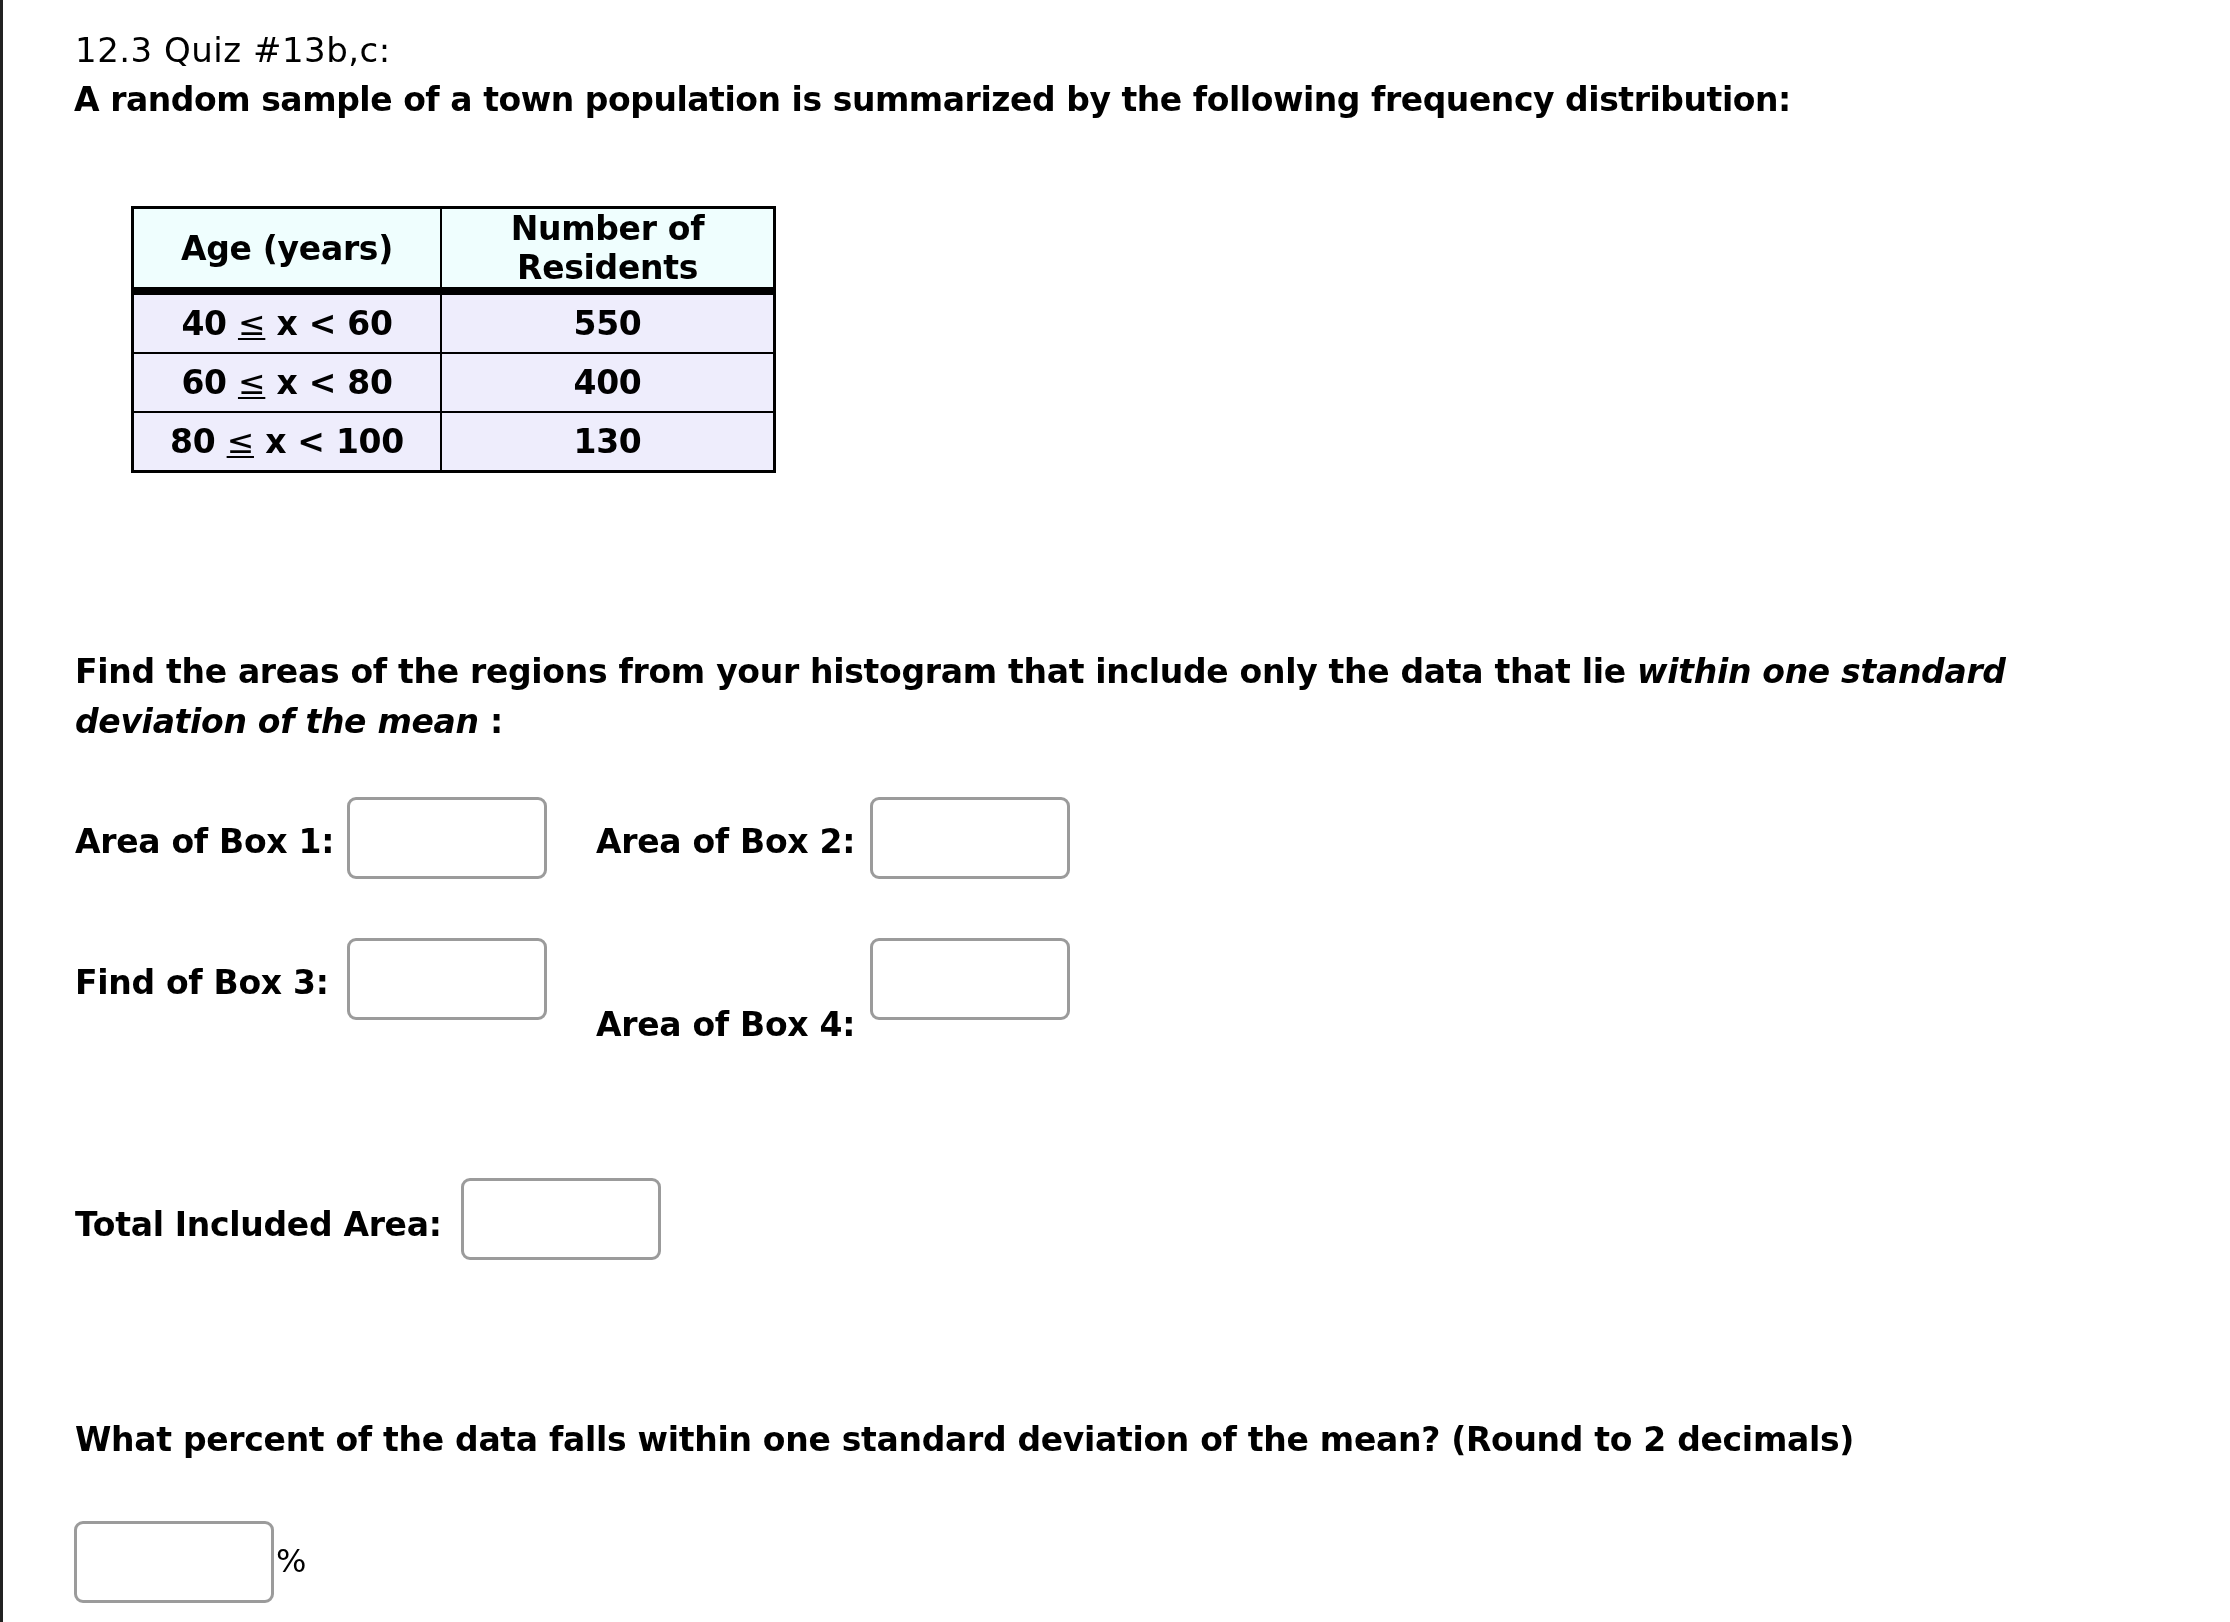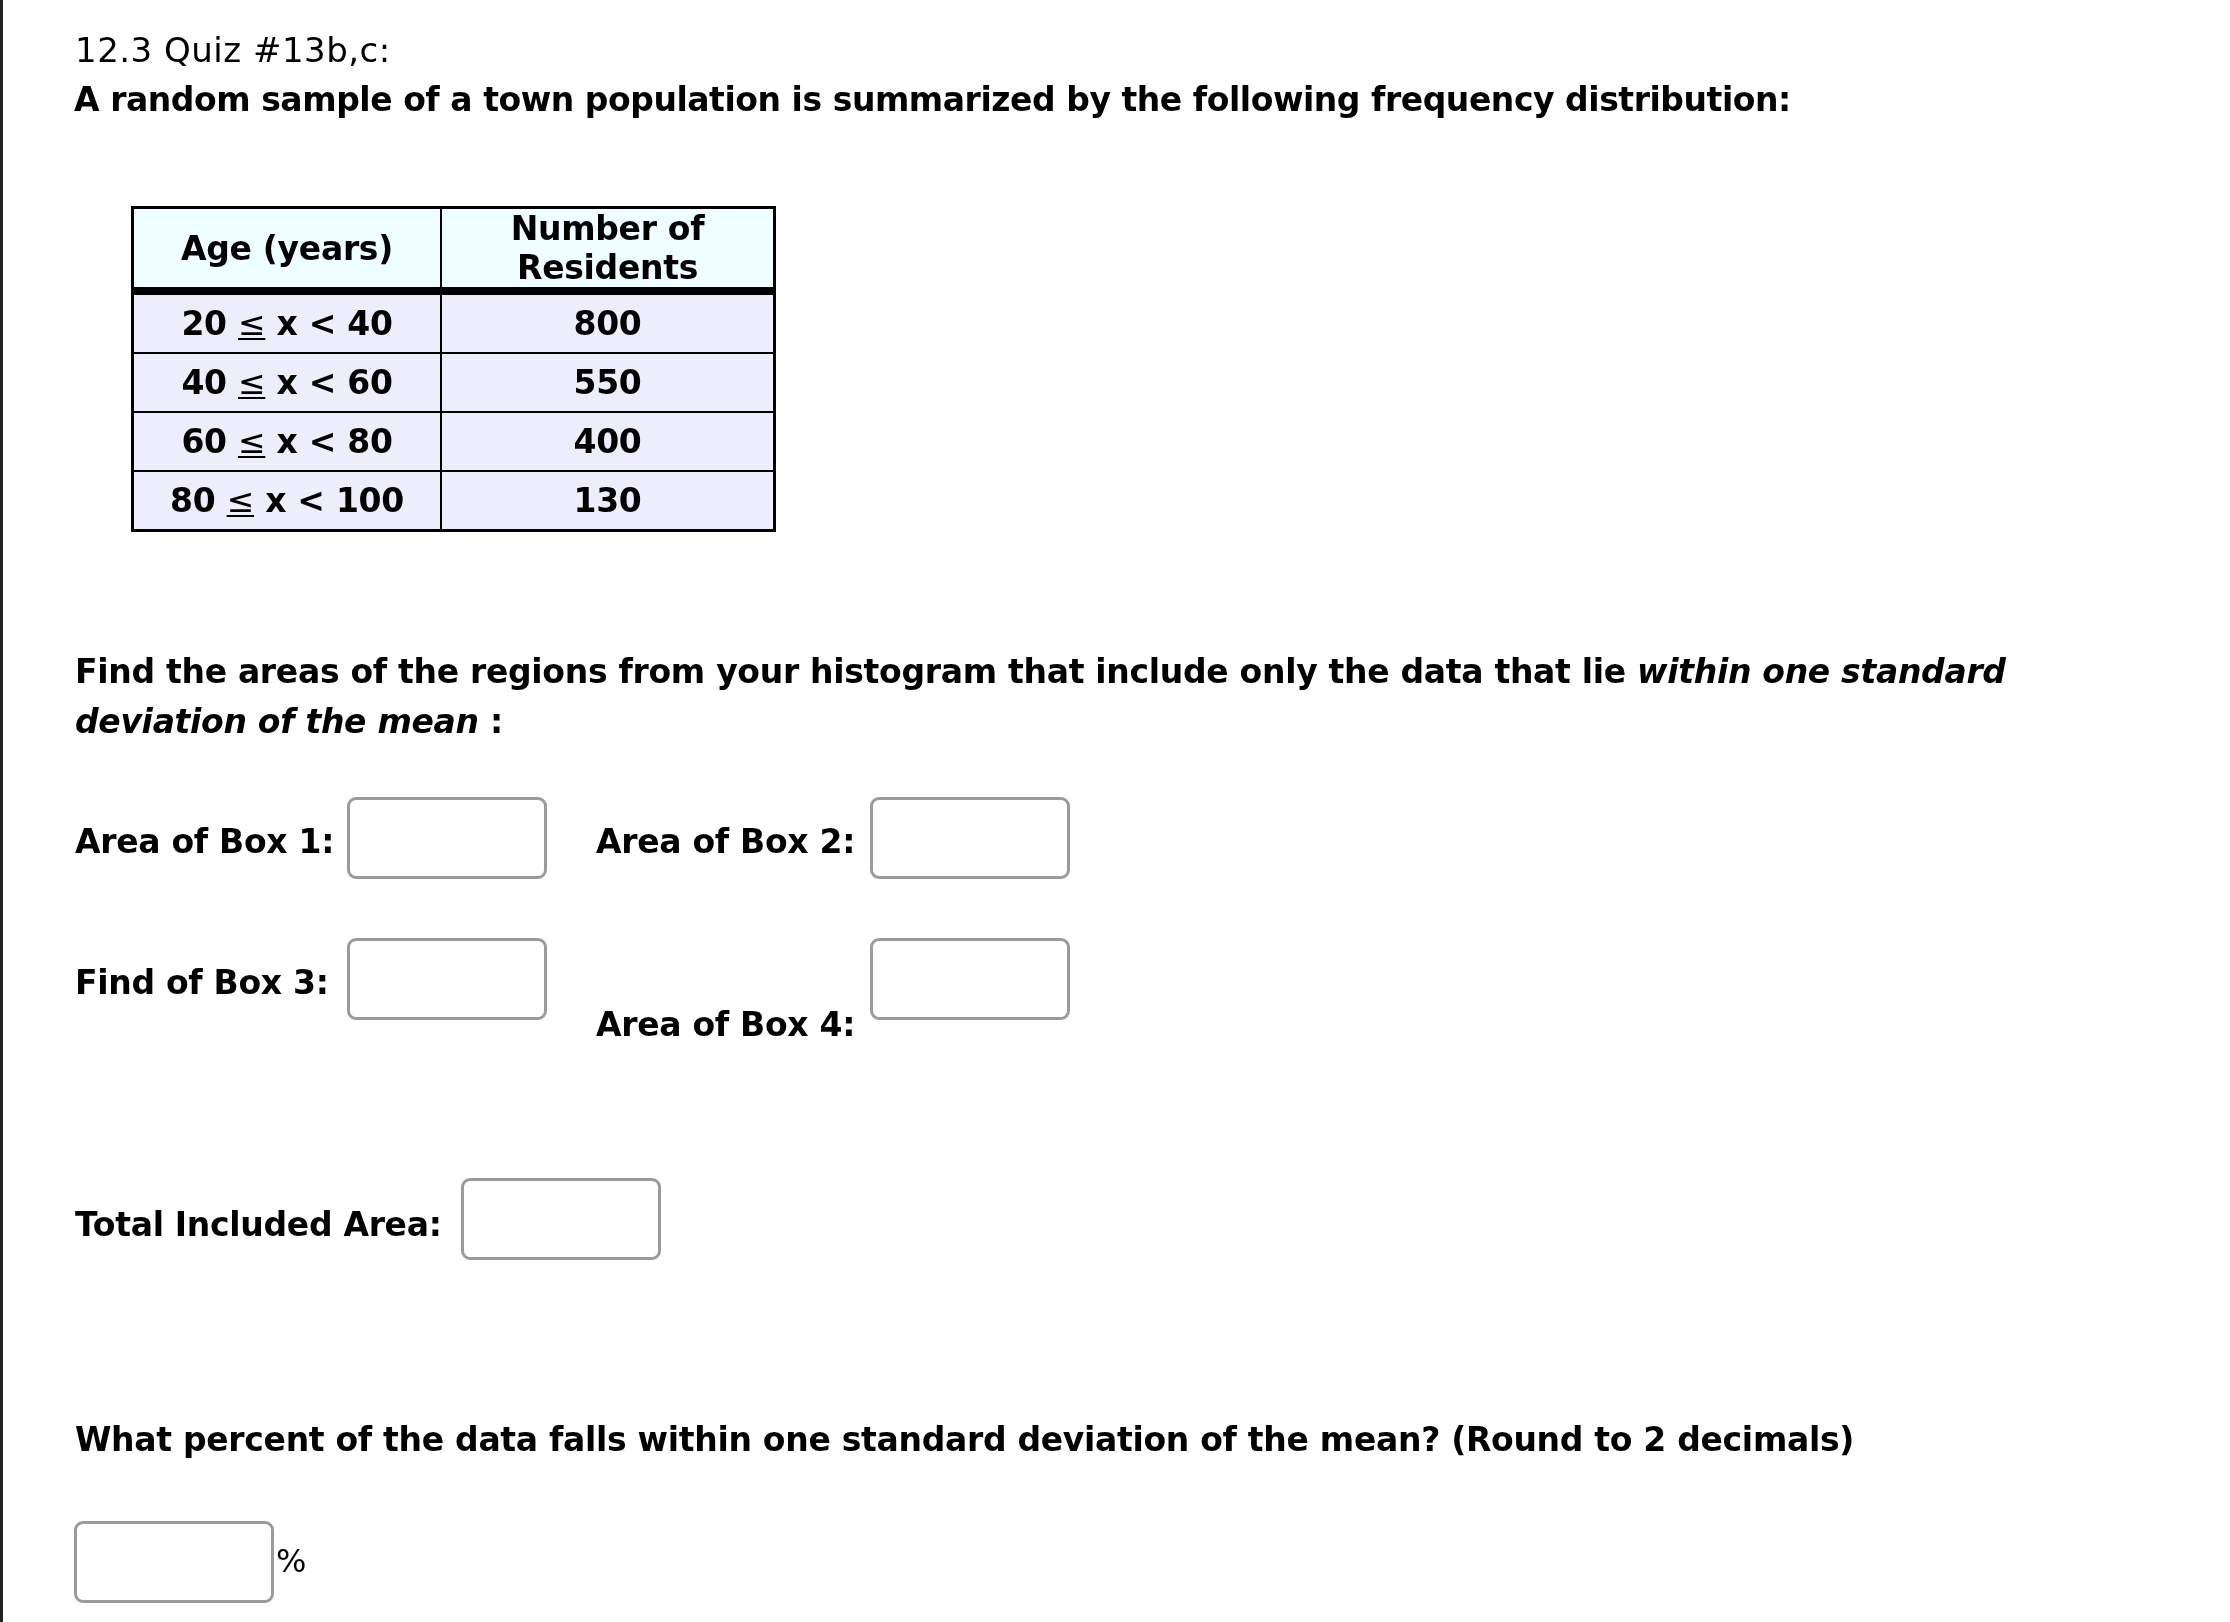--- a/index.html
+++ b/index.html
@@ -44,24 +44,20 @@
 
 <table class="freq">
   <thead>
     <tr>
       <th class="c1">Age (years)</th>
       <th>Number of Residents</th>
     </tr>
   </thead>
   <tbody>
     <tr>
-      <td><span>20</span> <span class="leq">≤</span> <span>x &lt; 40</span></td>
-      <td>800</td>
-    </tr>
-    <tr>
       <td><span>40</span> <span class="leq">≤</span> <span>x &lt; 60</span></td>
       <td>550</td>
     </tr>
     <tr>
       <td><span>60</span> <span class="leq">≤</span> <span>x &lt; 80</span></td>
       <td>400</td>
     </tr>
     <tr>
       <td><span>80</span> <span class="leq">≤</span> <span>x &lt; 100</span></td>
       <td>130</td>

